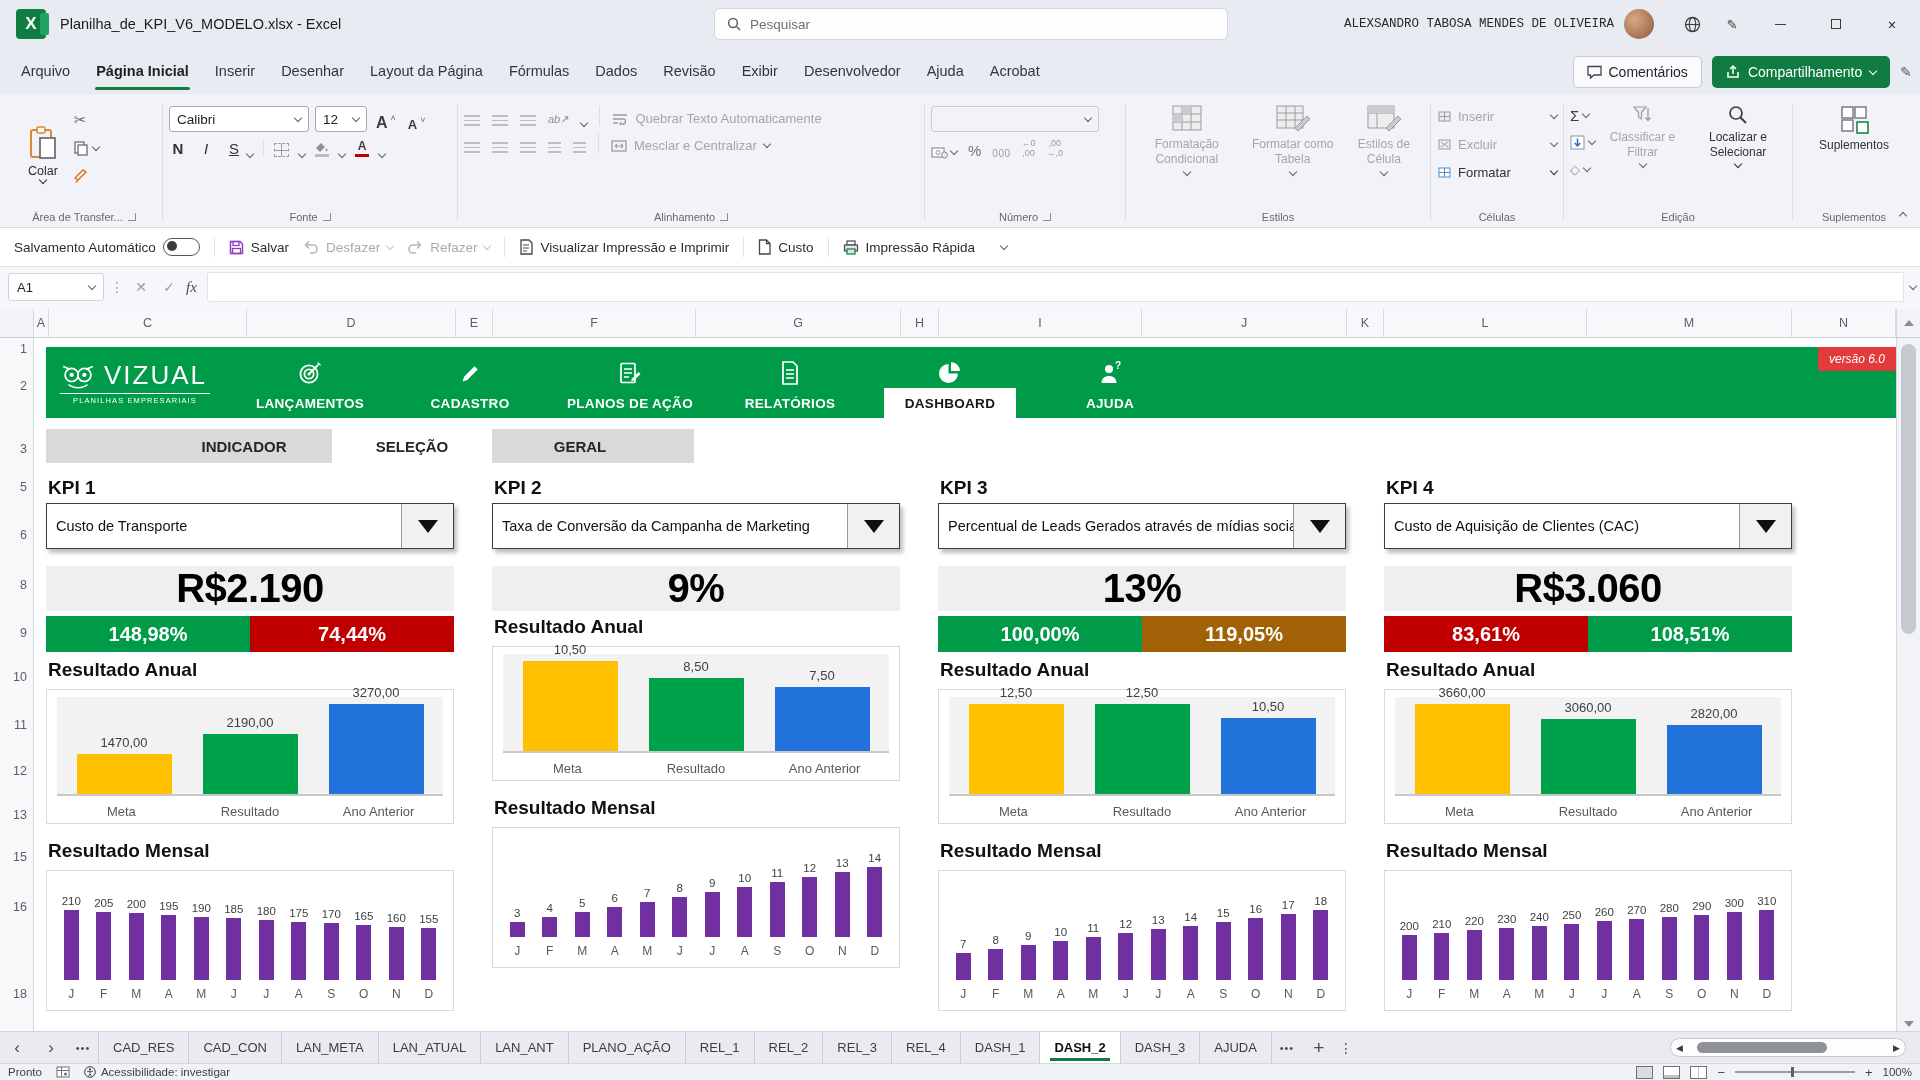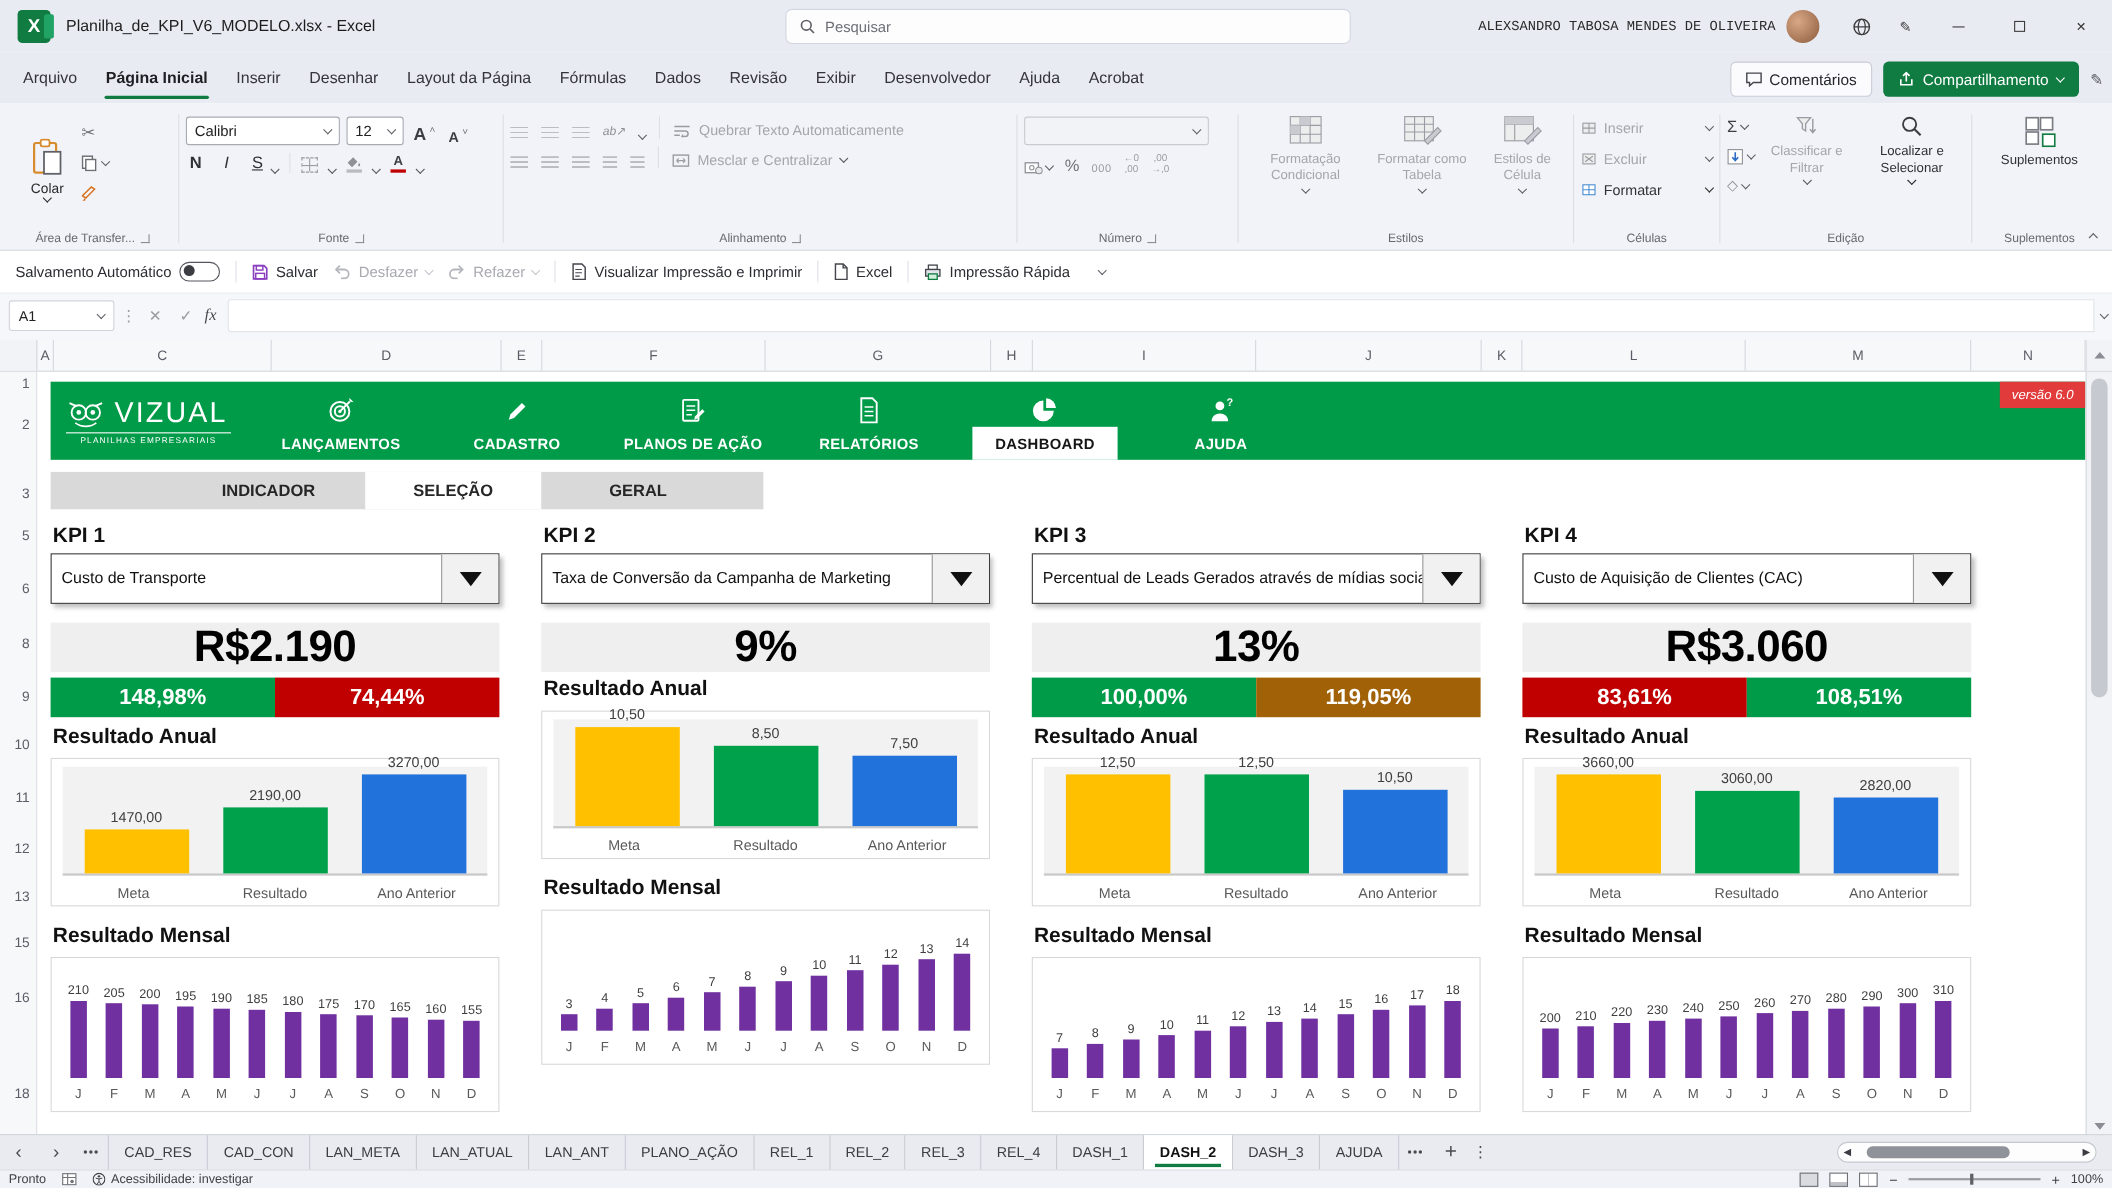--- a/index.html
+++ b/index.html
@@ -608,21 +608,21 @@
           <path d="M4 6h6M4 9h6M4 12h4" stroke="#44464c" stroke-width="1"></path>
         </svg>
       <span>Visualizar Impressão e Imprimir</span>
     </div>
     <div class="qsep"></div>
     <div class="qat-item">
       <svg width="13" height="16" viewBox="0 0 13 16">
           <path d="M1.5 1 h7 l3.5 3.5 V15 h-10.5z" fill="#fff" stroke="#44464c" stroke-width="1.3"></path>
           <path d="M8.5 1 v3.5 H12" fill="none" stroke="#44464c" stroke-width="1.3"></path>
         </svg>
-      <span>Excel</span>
+      <span>Custo</span>
     </div>
     <div class="qsep"></div>
     <div class="qat-item">
       <svg width="16" height="15" viewBox="0 0 16 15">
           <rect x="4" y="1" width="8" height="4" fill="#fff" stroke="#44464c" stroke-width="1.2"></rect>
           <rect x="1.5" y="5" width="13" height="6" fill="#e3e5ea" stroke="#44464c" stroke-width="1.2"></rect>
           <rect x="4" y="9" width="8" height="5" fill="#d3f0dd" stroke="#107c41" stroke-width="1.2"></rect>
         </svg>
       <span>Impressão Rápida</span>
     </div>

